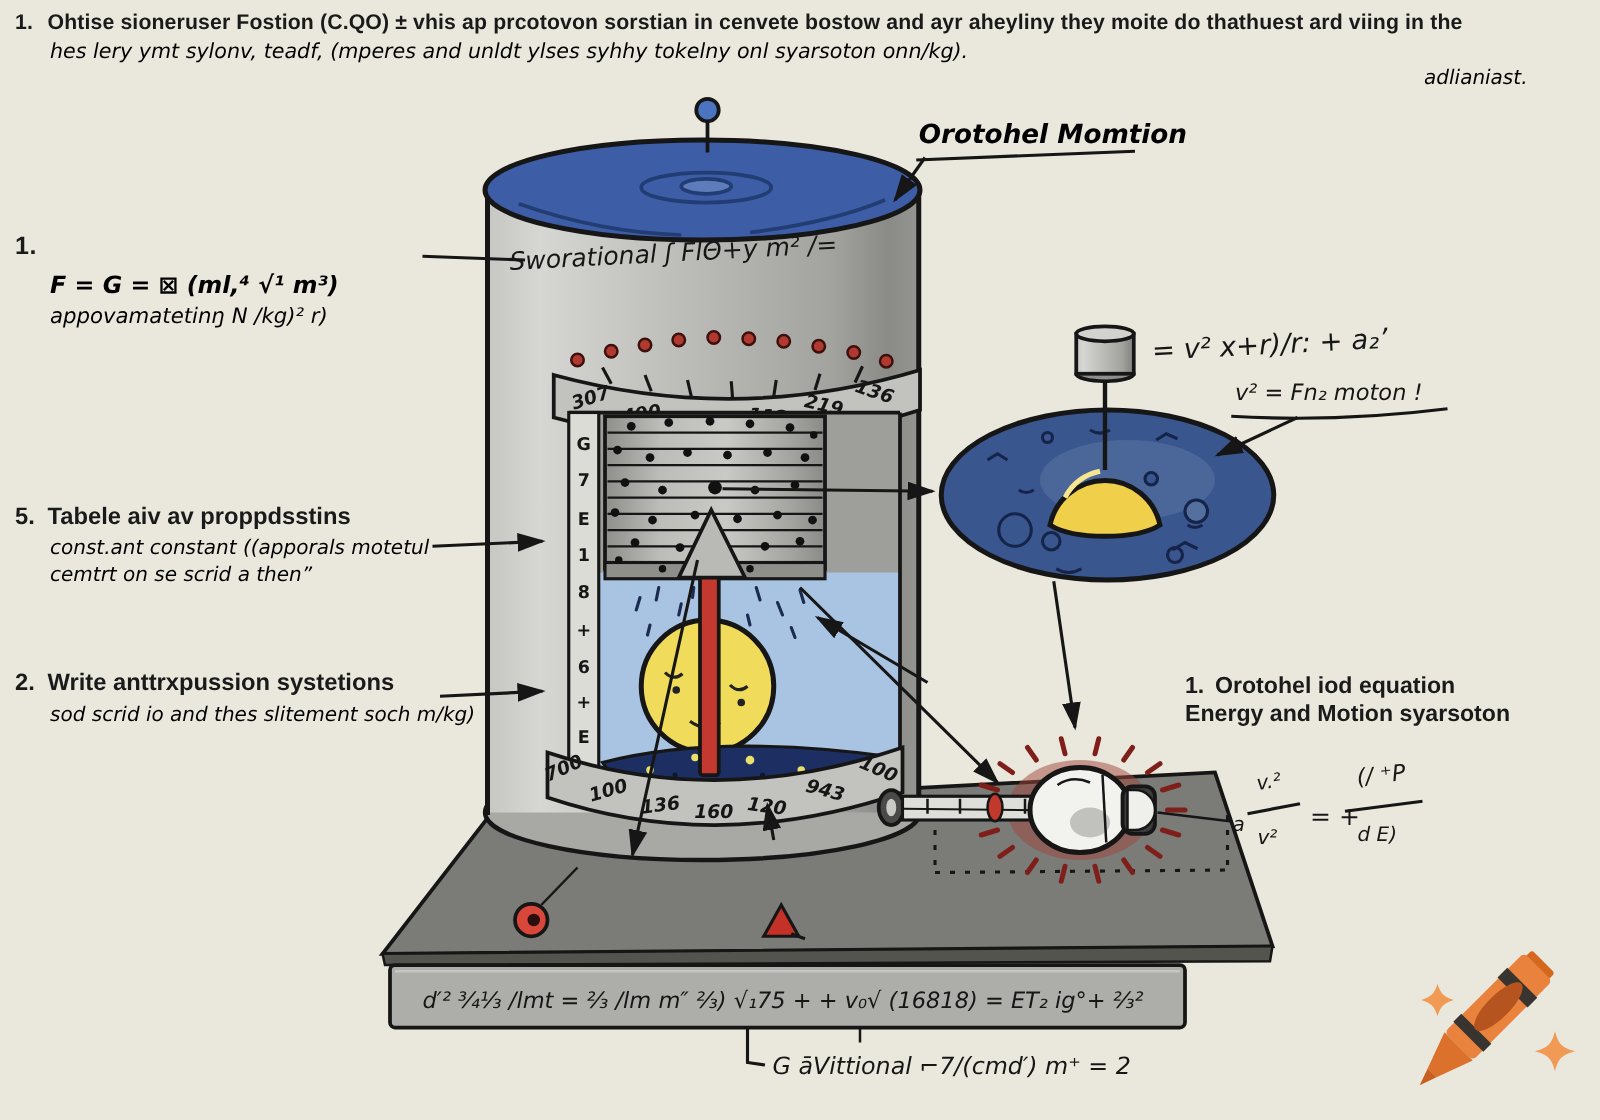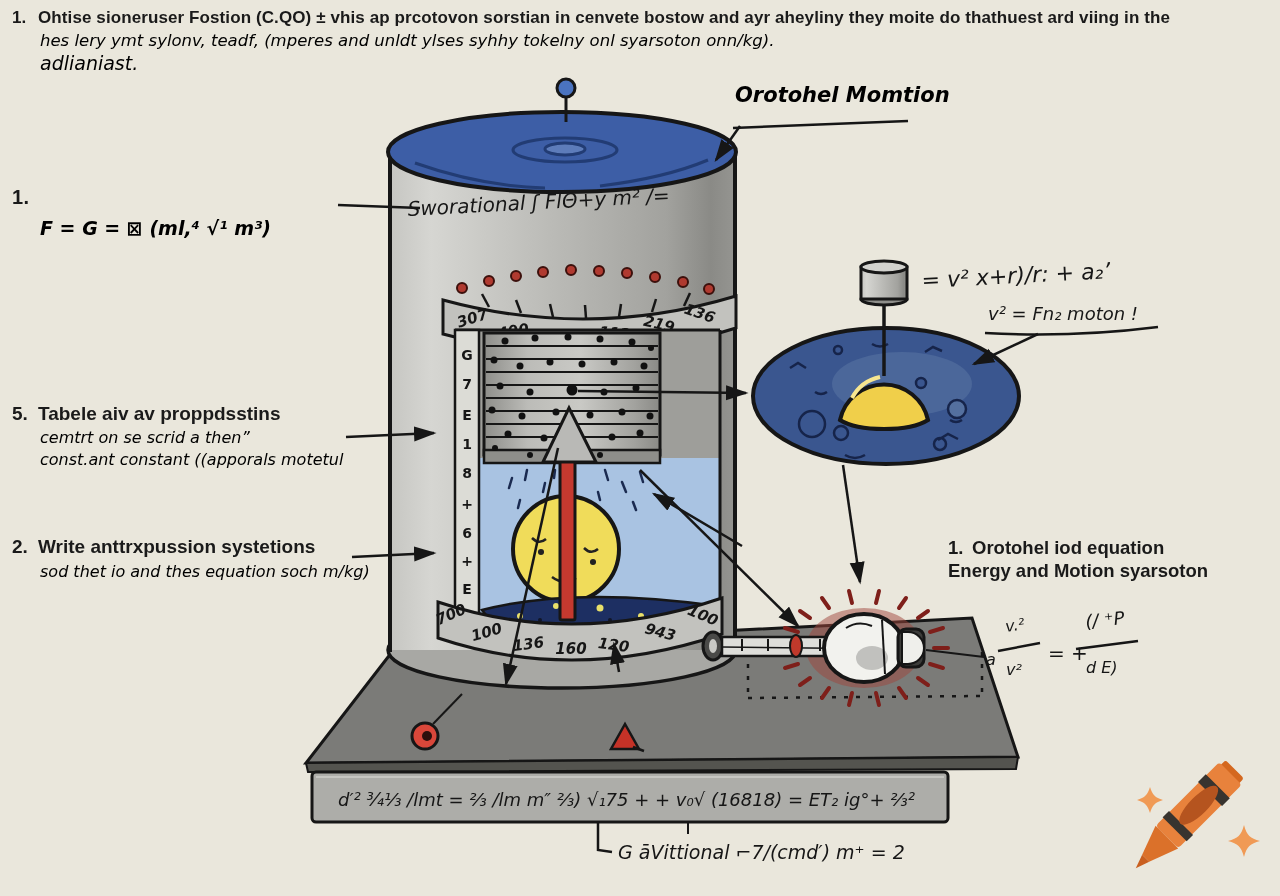--- a/index.html
+++ b/index.html
@@ -5,32 +5,32 @@
   html,body{margin:0;padding:0;}
   body{width:1280px;height:896px;background:#eae7dc;position:relative;overflow:hidden;}
   .abs{position:absolute;}
   .print{font-family:"Liberation Sans",sans-serif;font-weight:700;color:#1a1a1a;}
   .hand{font-family:"DejaVu Sans",sans-serif;font-style:italic;color:#000000;}
   .row{display:flex;align-items:baseline;}
   .num{width:26px;flex:none;}
   #top-note{left:12px;top:8px;width:1210px;}
   #top-note .l1{font-size:17px;letter-spacing:.1px;}
   #top-note .l2{font-size:16.5px;margin-left:28px;margin-top:3px;}
-  #top-note .l3{font-size:19px;margin-left:28px;margin-top:2px;}
+  #top-note .l3{font-size:16px;margin-left:28px;margin-top:2px;text-align:right;}
   #gravity{left:12px;top:186px;width:400px;}
   #gravity .t{font-size:20px;letter-spacing:.4px;}
   #gravity .f1{font-size:19px;font-weight:600;margin-left:28px;margin-top:8px;}
   #gravity .f2{font-size:17px;margin-left:28px;margin-top:4px;}
   #table5{left:12px;top:403px;width:380px;}
   #table5 .t{font-size:19px;}
   #table5 .s{font-size:16px;margin-left:28px;margin-top:3px;}
   #write2{left:12px;top:536px;width:420px;}
   #write2 .t{font-size:19px;}
   #write2 .s{font-size:16px;margin-left:28px;margin-top:4px;}
-  #orbital{left:735px;top:83px;font-size:21px;font-weight:700;}
+  #orbital{left:735px;top:95px;font-size:21px;font-weight:700;}
   #energy1{left:948px;top:536px;width:280px;font-size:18.5px;line-height:23px;}
   svg text{fill:#161616;}
   .svghand{font-family:"DejaVu Sans",sans-serif;font-style:italic;}
   .svgnum{font-family:"DejaVu Sans",sans-serif;font-style:italic;font-weight:700;font-size:15px;}
   .svglet{font-family:"DejaVu Sans",sans-serif;font-weight:700;font-size:14px;}
 </style>
 </head>
 <body>
 
 <svg class="abs" style="left:0;top:0" width="1280" height="896" viewBox="0 0 1280 896">
@@ -376,37 +376,38 @@
   </div>
   <div class="hand l2">hes lery ymt sylonv, teadf, (mperes and unldt ylses syhhy tokelny onl syarsoton onn/kg).</div>
   <div class="hand l3">adlianiast.</div>
 </div>
 
 <div id="gravity" class="abs">
   <div class="row">
     <span class="print num t">1.</span>
   </div>
   <div class="hand f1">F = G = ⊠ (ml,⁴ √¹ m³)</div>
+  <div class="hand f2">appovamatetinŋ N /kg)² r)</div>
 </div>
 
 <div id="table5" class="abs">
   <div class="row">
     <span class="print num t">5.</span>
     <span class="print t">Tabele aiv av proppdsstins</span>
   </div>
+  <div class="hand s">const.ant constant ((apporals motetul</div>
   <div class="hand s">cemtrt on se scrid a then”</div>
-  <div class="hand s">const.ant constant ((apporals motetul</div>
 </div>
 
 <div id="write2" class="abs">
   <div class="row">
     <span class="print num t">2.</span>
     <span class="print t">Write anttrxpussion systetions</span>
   </div>
-  <div class="hand s">sod thet io and thes equation soch m/kg)</div>
+  <div class="hand s">sod scrid io and thes slitement soch m/kg)</div>
 </div>
 
 <div id="orbital" class="abs hand">Orotohel Momtion</div>
 
 <div id="energy1" class="abs">
   <div class="row">
     <span class="print num" style="width:24px">1.</span>
     <span class="print">Orotohel iod equation</span>
   </div>
   <div class="print">Energy and Motion syarsoton</div>

